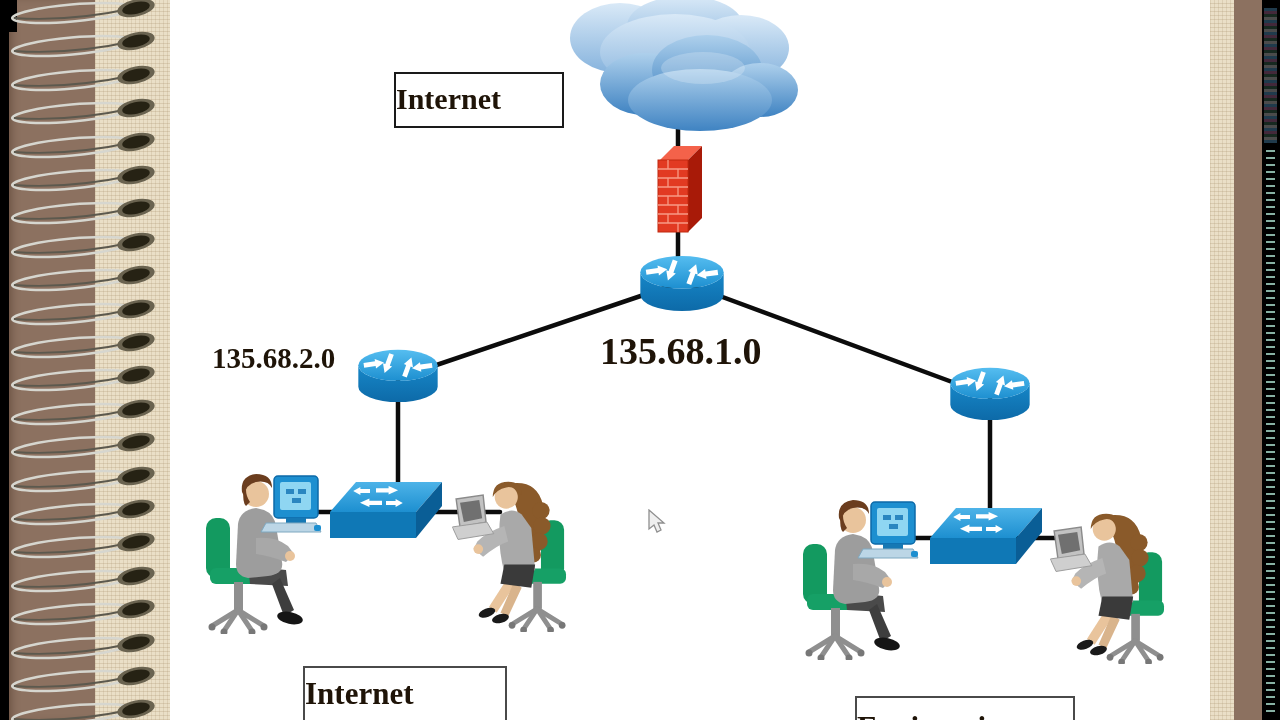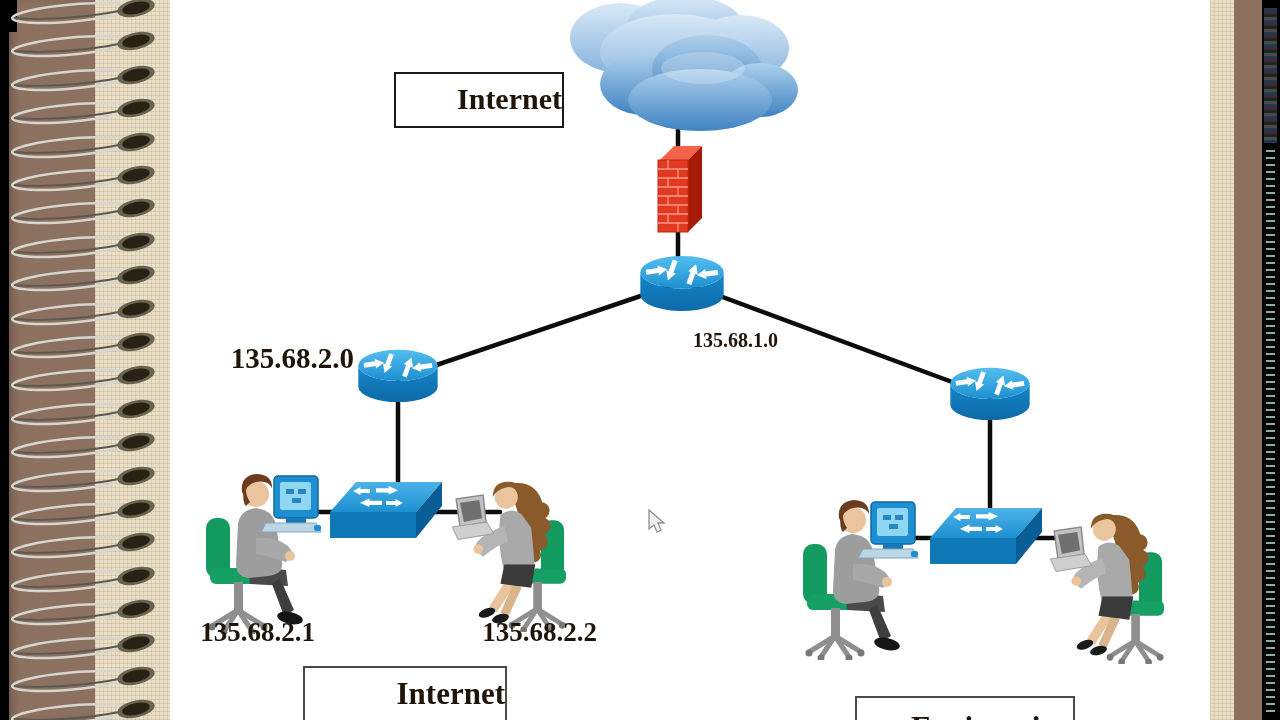--- a/index.html
+++ b/index.html
@@ -19,21 +19,21 @@
        repeating-linear-gradient(90deg,rgba(171,148,113,.22) 0 1px,transparent 1px 4px);}
   #strip-brown-r{left:1234px;top:0;width:28px;height:720px;background:#8c7160;}
   #edge-right-black{left:1262px;top:0;width:18px;height:720px;background:#000;}
   #edge-noise-top{left:1264px;top:8px;width:13px;height:135px;opacity:.55;
      background:repeating-linear-gradient(180deg,#3a6a8a 0 3px,#7a4a6a 3px 6px,#2a4a3a 6px 9px,#888 9px 12px);}
   #edge-dashes{left:1266px;top:150px;width:9px;height:562px;opacity:.85;
      background:repeating-linear-gradient(180deg,#9fd0c0 0 2px,transparent 2px 7px);}
   #spiral{left:0;top:0;width:172px;height:720px;}
   #spiral svg{position:absolute;left:0;}
   
-  .dlabel{color:#1f1408;font-weight:bold;text-align:right;white-space:nowrap;}
+  .dlabel{color:#1f1408;font-weight:bold;text-align:left;white-space:nowrap;}
   .netlabel{font-size:29px;}
   .hostlabel{font-size:27px;}
   #internet-box{left:394px;top:72px;width:166px;height:52px;background:#fff;
      border:2px solid #1a1a1a;font-size:30px;line-height:50px;}
   .deptbox{background:#fff;border:2px solid #4a4a4a;font-size:31px;}
   #marketing-box{left:303px;top:666px;width:200px;height:70px;padding-top:8px;}
   #engineering-box{left:855px;top:696px;width:216px;height:70px;padding-top:12px;}
   svg{display:block;}
 </style>
 </head>
@@ -213,21 +213,21 @@
   <svg class="abs" style="left:636px;top:252px" width="92" height="63">
       <use href="#sym-router"></use>
     </svg>
   <svg class="abs" style="left:354px;top:346px" width="88" height="60">
       <use href="#sym-router"></use>
     </svg>
   <svg class="abs" style="left:946px;top:364px" width="88" height="60">
       <use href="#sym-router"></use>
     </svg>
 
-  <div class="abs dlabel netlabel" style="left:628px;top:329px;width:150px;font-size:20px">135.68.1.0</div>
+  <div class="abs dlabel netlabel" style="left:600px;top:329px;width:150px;font-size:38px">135.68.1.0</div>
   <div class="abs dlabel netlabel" style="left:212px;top:342px;width:142px">135.68.2.0</div>
 
   <svg class="abs" style="left:330px;top:480px" width="112" height="64">
       <use href="#sym-switch"></use>
     </svg>
   <svg class="abs" style="left:930px;top:506px" width="112" height="64">
       <use href="#sym-switch"></use>
     </svg>
 
   <svg class="abs" style="left:198px;top:462px" width="126" height="172">
@@ -236,22 +236,20 @@
   <svg class="abs" style="left:450px;top:472px" width="126" height="160" viewBox="0 0 126 166">
       <use href="#sym-woman"></use>
     </svg>
   <svg class="abs" style="left:795px;top:488px" width="126" height="172">
       <use href="#sym-man"></use>
     </svg>
   <svg class="abs" style="left:1048px;top:504px" width="126" height="160" viewBox="0 0 126 166">
       <use href="#sym-woman"></use>
     </svg>
 
-  <div class="abs dlabel hostlabel" style="left:175px;top:617px;width:140px">135.68.2.1</div>
-  <div class="abs dlabel hostlabel" style="left:455px;top:617px;width:142px">135.68.2.2</div>
 
   <div class="abs dlabel deptbox" id="marketing-box">
     <span>Internet</span>
   </div>
   <div class="abs dlabel deptbox" id="engineering-box">
     <span>Engineering</span>
   </div>
 
   <svg class="abs" style="left:646px;top:509px" width="22" height="26">
     <path d="M3,1 L3,20 L8,16 L11,23 L15,21 L12,14 L18,14 z" fill="#efefef" stroke="#8f8f8f" stroke-width="1.3"></path>

